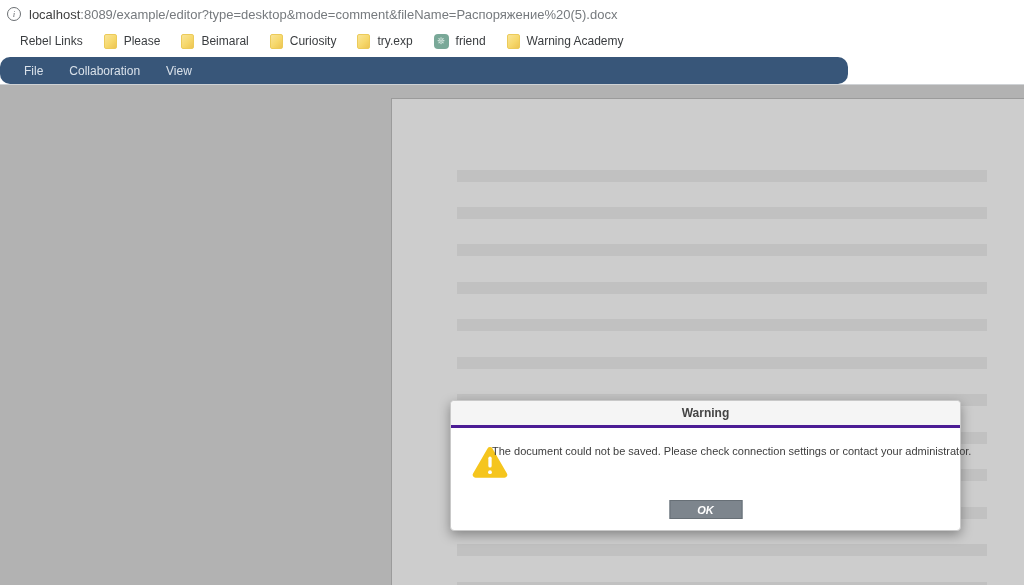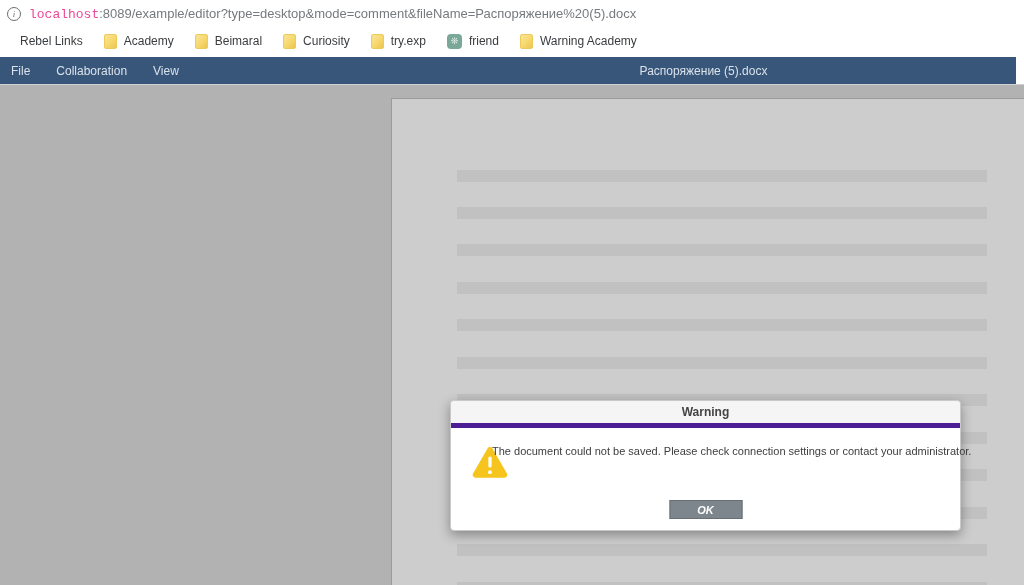--- a/index.html
+++ b/index.html
@@ -8,39 +8,39 @@
 
   
   .chrome { position: absolute; left: 0; top: 0; width: 1024px; height: 57px; background: #fff; }
   .url-row { display: flex; align-items: center; height: 28px; padding-left: 7px; }
   .info-icon {
     width: 14px; height: 14px; border: 1px solid #6b6f73; border-radius: 50%;
     color: #6b6f73; font-size: 9px; font-family: "Liberation Serif", serif; font-style: italic;
     display: inline-flex; align-items: center; justify-content: center; margin-right: 8px; flex: 0 0 auto;
   }
   .url-text { font-size: 13px; color: #767a7e; white-space: nowrap; }
-  .url-text .host { color: #ec4899; font-family: Liberation Mono, monospace; }
+  .url-text .host { color: #404040; }
   .bookmarks-row { display: flex; align-items: center; height: 26px; padding-left: 20px; }
   .bookmark { display: flex; align-items: center; margin-right: 21px; cursor: pointer; }
   .bm-icon { display: inline-block; margin-right: 7px; flex: 0 0 auto; }
   .bm-icon.yellow {
     width: 13px; height: 15px; border-radius: 2px;
     background: linear-gradient(135deg, #f9e498 0%, #f6d86c 55%, #edc452 100%);
     border: 1px solid #eccb5a;
   }
   .bm-icon.teal {
     width: 15px; height: 15px; border-radius: 4px; background: #79a898;
     color: #eef6f2; font-size: 9px; display: inline-flex; align-items: center; justify-content: center;
   }
   .bm-label { font-size: 12px; color: #3a3d40; }
 
   
   .menubar {
-    position: absolute; left: 0; top: 57px; width: 1016px; height: 27px;
-    background: var(--menubar-bg); display: flex; align-items: center; padding-left: 11px;
+    position: absolute; left: 0; top: 57px; width: 848px; height: 27px;
+    background: var(--menubar-bg); display: flex; align-items: center; padding-left: 24px; border-radius: 10px;
   }
   .menu-item { font-size: 12px; color: var(--menubar-text); margin-right: 26px; cursor: pointer; }
   .doc-title {
     position: absolute; left: 391px; right: 0; top: 0; height: 27px;
     display: flex; align-items: center; justify-content: center;
     font-size: 12px; color: var(--menubar-text); pointer-events: none;
   }
 
   
   .workspace {
@@ -56,21 +56,21 @@
     background: var(--line-color);
   }
 
   
   .dialog {
     position: absolute; left: 450px; top: 400px; width: 511px; height: 131px;
     background: #fff; border: 1px solid #c9c9c9; border-radius: 4px;
     box-shadow: 0 4px 12px rgba(0,0,0,0.35);
   }
   .dialog-header {
-    height: 27px; background: var(--dialog-header-bg); border-bottom: 5px solid #4c1d95;
+    height: 27px; background: var(--dialog-header-bg); border-bottom: 3px solid #4c1d95;
     border-radius: 4px 4px 0 0; display: flex; align-items: center; justify-content: center;
   }
   .dialog-title { font-size: 12px; font-weight: bold; color: #444; }
   .dialog-body { position: relative; height: 103px; }
   .warning-icon { position: absolute; left: 20px; top: 18px; }
   .dialog-message { position: absolute; left: 41px; top: 16px; width: 440px; }
   .msg-line { font-size: 11px; color: #3d3d3d; line-height: 15px; white-space: nowrap; }
   .ok-button {
     position: absolute; left: 50%; transform: translateX(-50%); bottom: 12px;
     width: 73px; height: 19px; background: var(--ok-bg); border: 1px solid #676f76;
@@ -85,21 +85,21 @@
   <div class="url-row">
     <span class="info-icon">i</span>
     <span class="url-text"><span class="host">localhost</span><span>:8089/example/editor?type=desktop&amp;mode=comment&amp;fileName=Распоряжение%20(5).docx</span></span>
   </div>
   <div class="bookmarks-row" id="bookmarks">
       <div class="bookmark">
         <span class="bm-label">Rebel Links</span>
       </div>
       <div class="bookmark">
         <span class="bm-icon yellow"></span>
-        <span class="bm-label">Academy</span>
+        <span class="bm-label">Please</span>
       </div>
       <div class="bookmark">
         <span class="bm-icon yellow"></span>
         <span class="bm-label">Beimaral</span>
       </div>
       <div class="bookmark">
         <span class="bm-icon yellow"></span>
         <span class="bm-label">Curiosity</span>
       </div>
       <div class="bookmark">
@@ -114,21 +114,20 @@
         <span class="bm-icon yellow"></span>
         <span class="bm-label">Warning Academy</span>
       </div>
     </div>
 </div>
 
 <div class="menubar" id="menubar">
   <span class="menu-item">File</span>
     <span class="menu-item">Collaboration</span>
     <span class="menu-item">View</span>
-    <div class="doc-title">Распоряжение (5).docx</div>
 </div>
 
 <div class="workspace">
   <div class="page" id="page">
       <div class="skeleton-line" style="top: 71px;"></div>
       <div class="skeleton-line" style="top: 108px;"></div>
       <div class="skeleton-line" style="top: 145px;"></div>
       <div class="skeleton-line" style="top: 183px;"></div>
       <div class="skeleton-line" style="top: 220px;"></div>
       <div class="skeleton-line" style="top: 258px;"></div>

